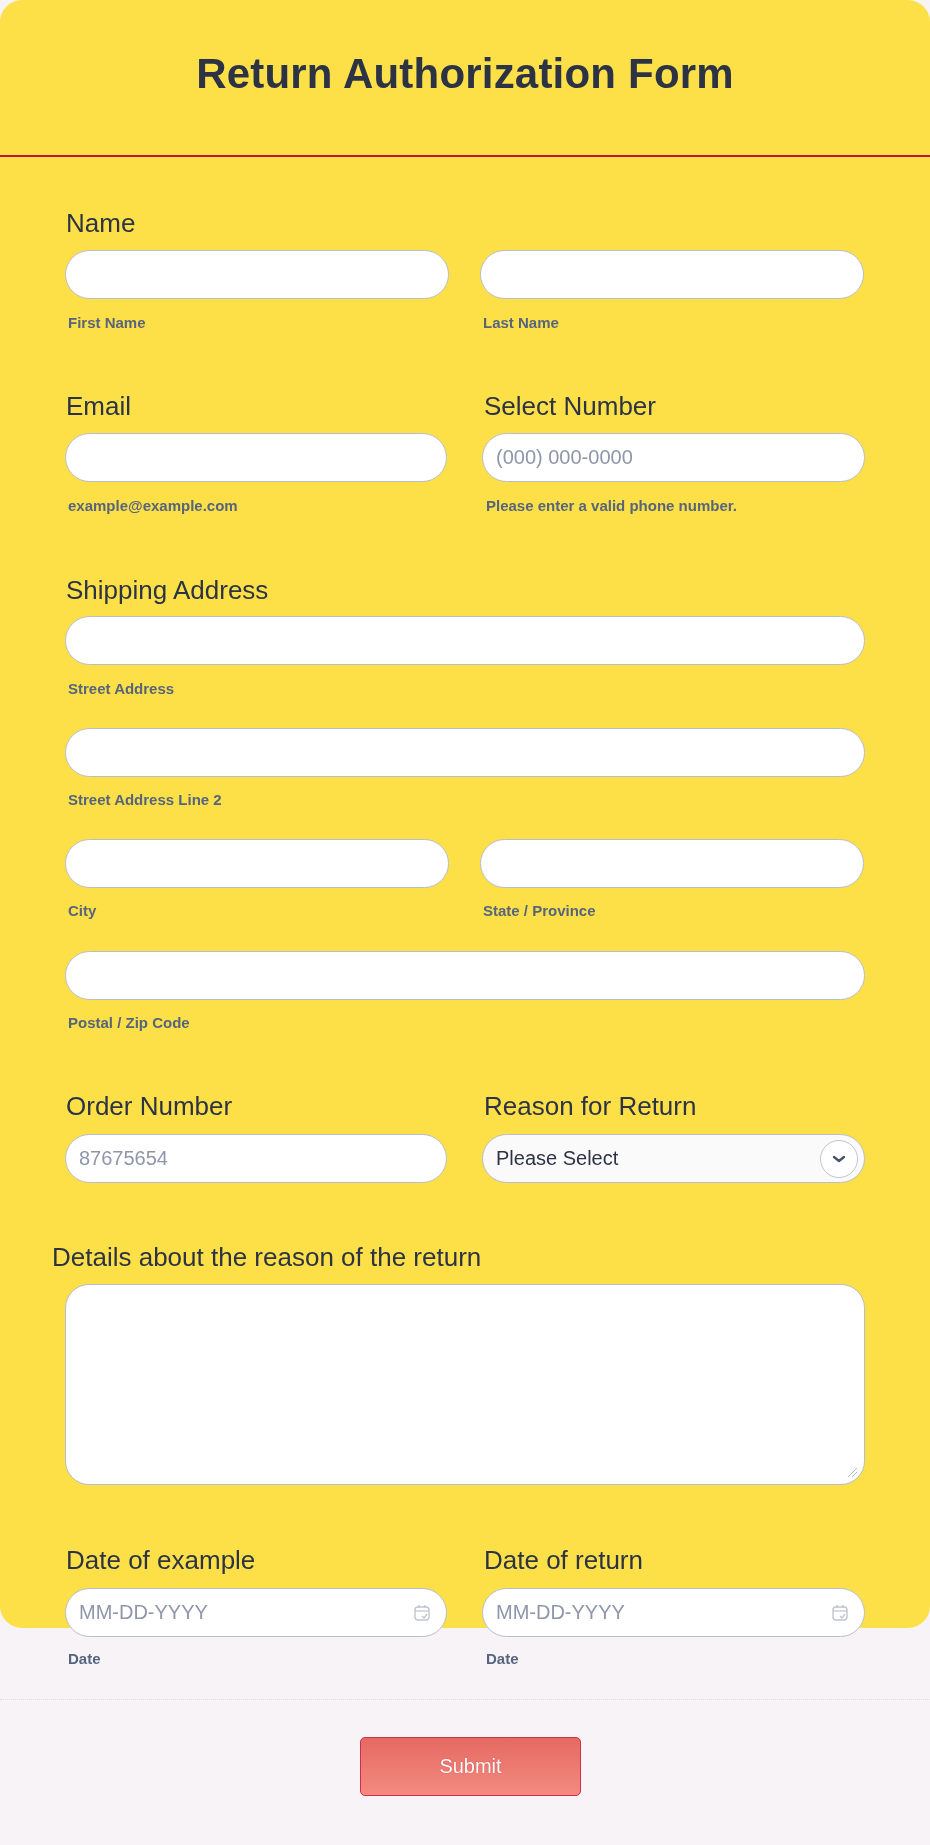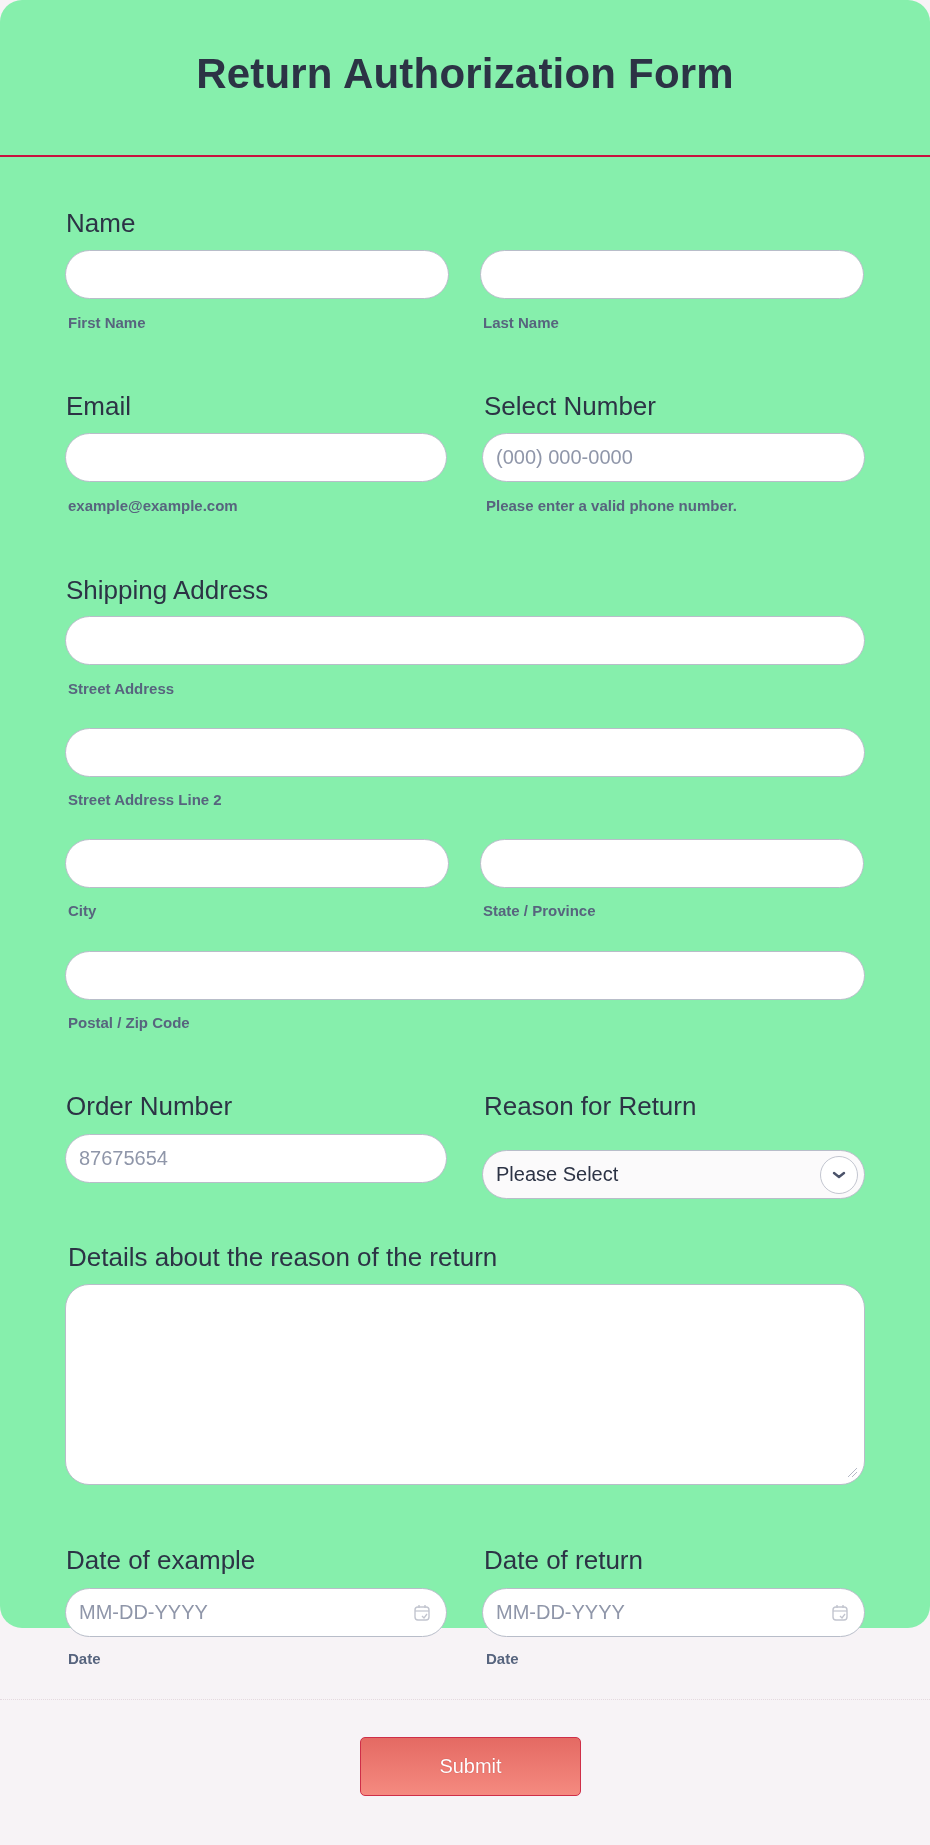--- a/index.html
+++ b/index.html
@@ -4,38 +4,38 @@
 <style>
   html, body { margin: 0; padding: 0; }
   body {
     width: 930px; height: 1845px;
     background: #f7f3f6;
     font-family: "Liberation Sans", "DejaVu Sans", sans-serif;
     position: relative; overflow: hidden;
   }
   .card {
     position: absolute; left: 0; top: 0; width: 930px; height: 1628px;
-    background: #86efac;
+    background: #fde047;
     border-radius: 22px;
   }
   .abs { position: absolute; }
   .title {
     left: 0; width: 930px; top: 50px; text-align: center;
     font-size: 42px; font-weight: bold; color: #2c3345; letter-spacing: 0.2px;
   }
   .title-rule { left: 0; top: 155px; width: 930px; height: 2px; background: #c8103e; }
   .label { font-size: 26px; color: #2c3345; }
   .sublabel { font-size: 15px; color: #57647e; font-weight: bold; }
   .field {
     background: #ffffff; border: 1px solid #b8bdc9; border-radius: 25px;
     box-sizing: border-box; height: 49px;
     font-size: 20px; color: #8f96a9; padding-left: 13px;
     display: flex; align-items: center;
   }
-  .select { background: #fbfafb; color: #2c3345; margin-top: 16px; }
+  .select { background: #fbfafb; color: #2c3345; }
   .chev {
     position: absolute; right: 6px; top: 5px; width: 38px; height: 38px;
     border: 1px solid #c3c6d0; border-radius: 50%; box-sizing: border-box;
     display: flex; align-items: center; justify-content: center; background: #fff;
   }
   .cal { position: absolute; right: 14px; top: 14px; width: 20px; height: 20px; }
   .textarea {
     background: #ffffff; border: 1px solid #b8bdc9; border-radius: 24px; box-sizing: border-box;
   }
   .grip { position: absolute; right: 6px; bottom: 6px; width: 12px; height: 12px; }
@@ -92,21 +92,21 @@
   <div class="abs label" style="left:484px;top:1091px;">Reason for Return</div>
   <div class="abs field select" style="left:482px;top:1134px;width:383px;">
     <span>Please Select</span>
     <span class="chev">
       <svg width="14" height="10" viewBox="0 0 14 10">
           <polyline points="2,3 7,7 12,3" fill="none" stroke="#4b536a" stroke-width="2.4" stroke-linecap="round" stroke-linejoin="round"></polyline>
         </svg>
     </span>
   </div>
 
-  <div class="abs label" style="left:68px;top:1242px;">Details about the reason of the return</div>
+  <div class="abs label" style="left:52px;top:1242px;">Details about the reason of the return</div>
   <div class="abs textarea" style="left:65px;top:1284px;width:800px;height:201px;">
     <span></span>
     <svg class="grip" viewBox="0 0 12 12">
         <line x1="2" y1="11" x2="11" y2="2" stroke="#b5b9c6" stroke-width="1"></line>
         <line x1="6" y1="11" x2="11" y2="6" stroke="#b5b9c6" stroke-width="1"></line>
       </svg>
   </div>
 
   <div class="abs label" style="left:66px;top:1545px;">Date of example</div>
   <div class="abs field" style="left:65px;top:1588px;width:382px;">

